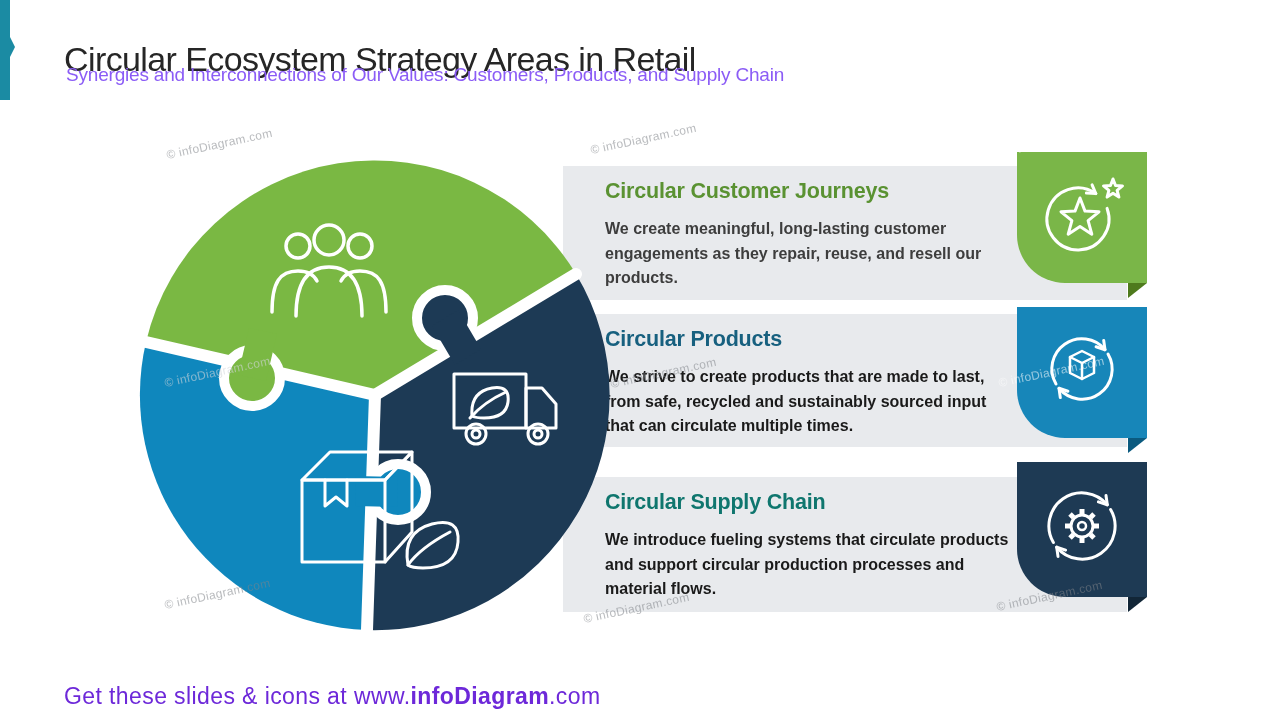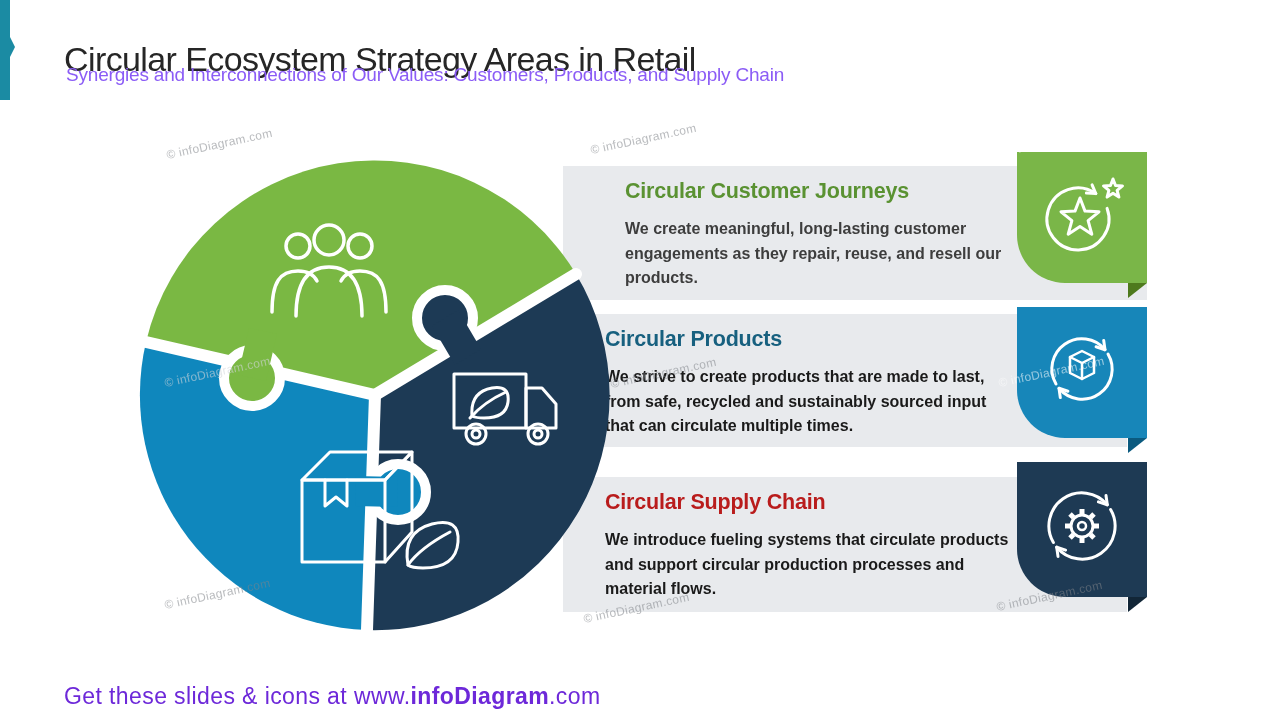--- a/index.html
+++ b/index.html
@@ -11,21 +11,21 @@
   .accent-arrow{position:absolute;left:10px;top:37px;width:0;height:0;
     border-top:10px solid transparent;border-bottom:10px solid transparent;
     border-left-style:solid;border-left-width:5px;}
   .title{position:absolute;left:64px;top:17px;font-size:34px;font-weight:400;
          letter-spacing:-0.6px;white-space:nowrap;}
   .subtitle{position:absolute;left:66px;top:64px;font-size:19px;font-weight:400;
             letter-spacing:-0.2px;white-space:nowrap;}
 
   
   .band{position:absolute;left:563px;width:564px;z-index:1;}
-  .band.b1{top:166px;height:134px;padding-left:20px;}
+  .band.b1{top:166px;height:134px;}
   .band.b2{top:314px;height:133px;}
   .band.b3{top:477px;height:135px;}
   .band-inner{margin:13px 0 0 42px;width:410px;}
   .sec-title{margin:0 0 13px 0;font-size:21.5px;font-weight:700;letter-spacing:-0.2px;}
   .sec-body{margin:0;font-size:16px;line-height:24.5px;}
   .b1 .sec-body{font-weight:700;color:#3d3d3d;}
   .b2 .sec-body,.b3 .sec-body{font-weight:700;color:#1a1a1a;}
 
   
   .tile{position:absolute;left:1017px;width:130px;z-index:3;border-radius:0 0 0 48px;}
@@ -70,21 +70,21 @@
     </div>
   </div>
   <div class="band b2" style="background: rgb(232, 234, 237);">
     <div class="band-inner">
       <h3 class="sec-title" style="color: rgb(23, 96, 127);">Circular Products</h3>
       <p class="sec-body">We strive to create products that are made to last, from safe, recycled and sustainably sourced input that can circulate multiple times.</p>
     </div>
   </div>
   <div class="band b3" style="background: rgb(232, 234, 237);">
     <div class="band-inner">
-      <h3 class="sec-title" style="color: #b91c1c;">Circular Supply Chain</h3>
+      <h3 class="sec-title" style="color: #0f766e;">Circular Supply Chain</h3>
       <p class="sec-body">We introduce fueling systems that circulate products and support circular production processes and material flows.</p>
     </div>
   </div>
 
   <svg class="puzzle" width="500" height="490" viewBox="0 0 500 490">
 
     <path d="M255,245 L26,192 A235,235 0 0 1 456,124 Z" fill="#7ab843"></path>
     <path d="M255,245 L456,124 A235,235 0 0 1 247,480 Z" fill="#1d3a55"></path>
     <path d="M255,245 L247,480 A235,235 0 0 1 26,192 Z" fill="#0f87bd"></path>
 

